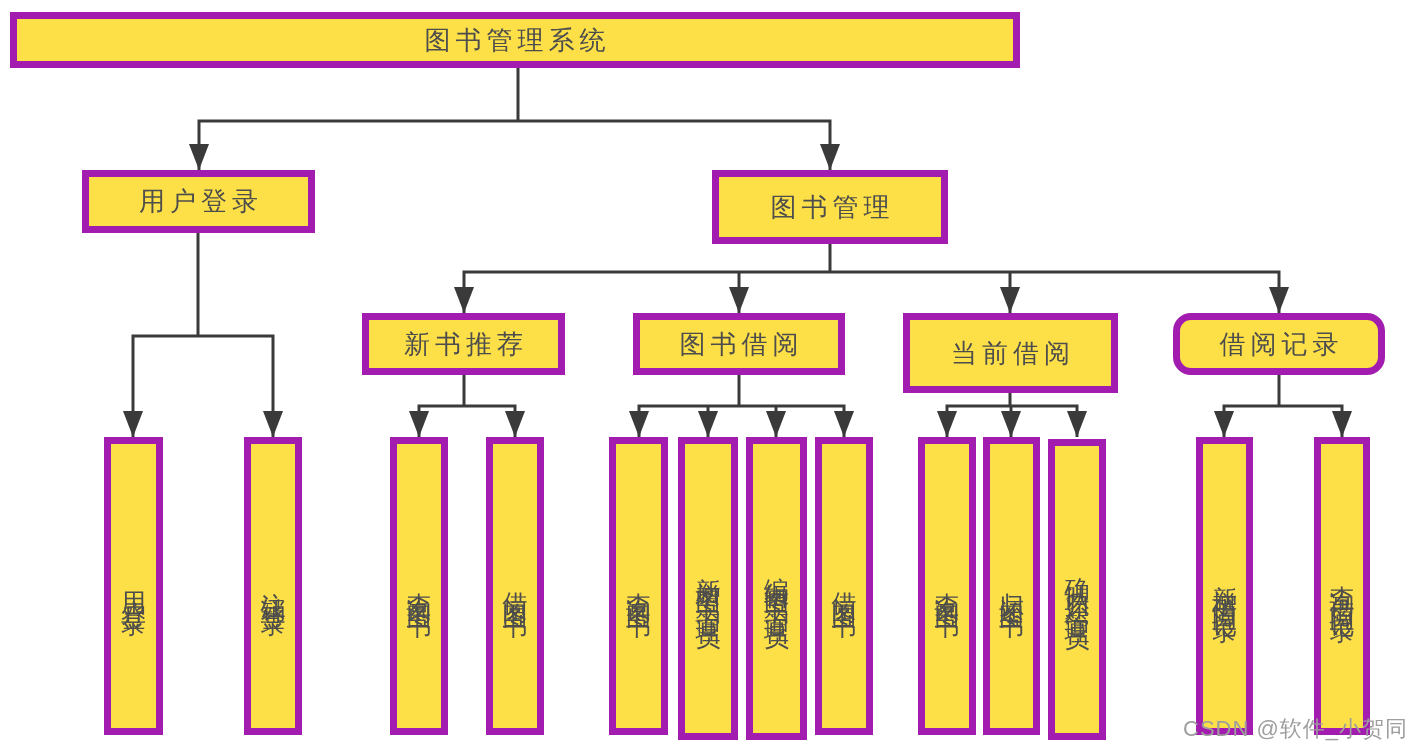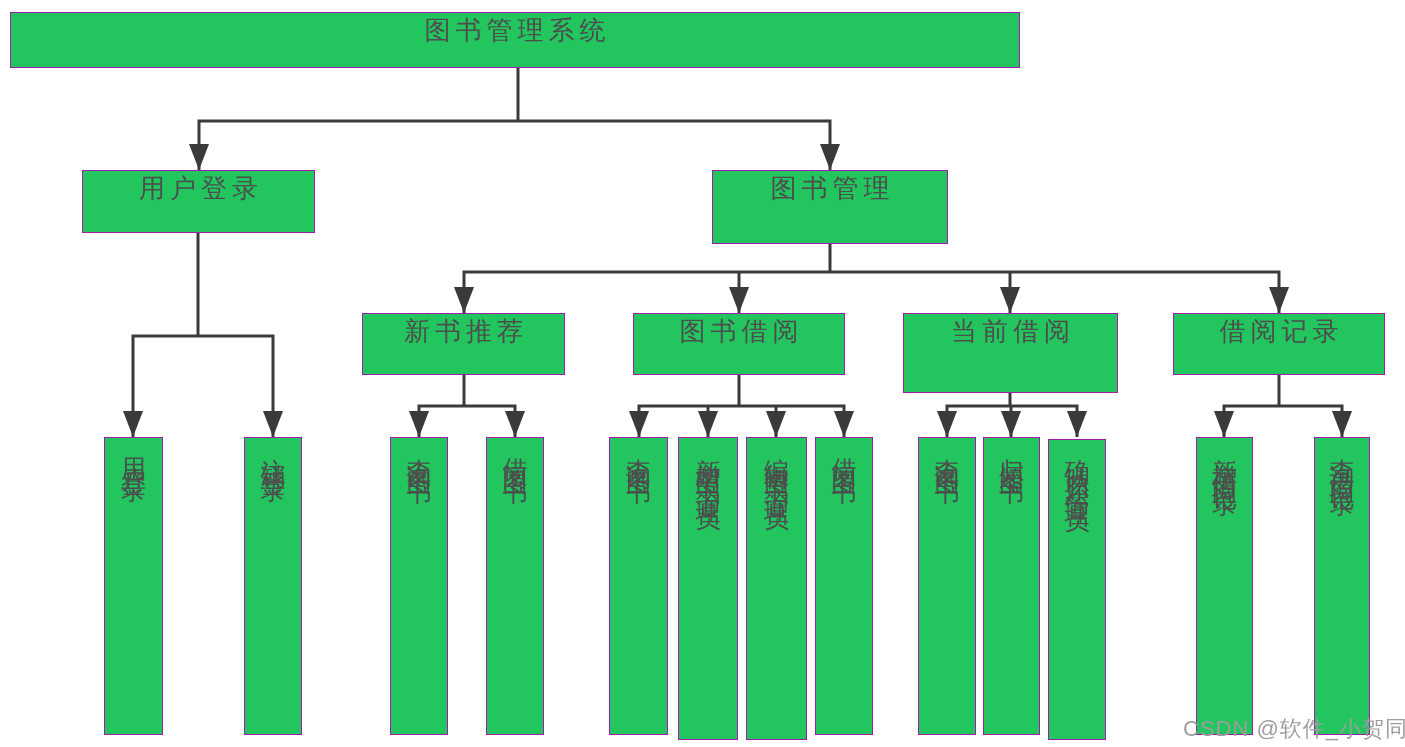--- a/index.html
+++ b/index.html
@@ -7,24 +7,24 @@
   .stage{
     position:relative;
     width:1405px;height:747px;
     background:#ffffff;
     overflow:hidden;
   }
   .wires{position:absolute;left:0;top:0;width:1405px;height:747px;}
   .box{
     position:absolute;
     box-sizing:border-box;
-    background:#22c55e;
-    border:1px solid #a21caf;
+    background:#fde047;
+    border:7px solid #a21caf;
     display:flex;
-    align-items:flex-start;
+    align-items:center;
     justify-content:center;
     color:#4d4d4d;
   }
   .box.h span{
     font-size:26px;
     letter-spacing:5px;
     text-indent:5px;
     white-space:nowrap;
   }
   .box.v span{
@@ -118,21 +118,21 @@
 
   <div class="box h" style="left:362px;top:313px;width:203px;height:62px;">
     <span>新书推荐</span>
   </div>
   <div class="box h" style="left:633px;top:313px;width:212px;height:62px;">
     <span>图书借阅</span>
   </div>
   <div class="box h" style="left:903px;top:313px;width:215px;height:80px;">
     <span>当前借阅</span>
   </div>
-  <div class="box h" style="left:1173px;top:313px;width:212px;height:62px;">
+  <div class="box h" style="left:1173px;top:313px;width:212px;height:62px;border-radius:18px;">
     <span>借阅记录</span>
   </div>
 
   <div class="box v" style="left:104px;top:437px;width:59px;height:298px;">
     <span>用户登录</span>
   </div>
   <div class="box v" style="left:244px;top:437px;width:58px;height:298px;">
     <span>注销登录</span>
   </div>
 

